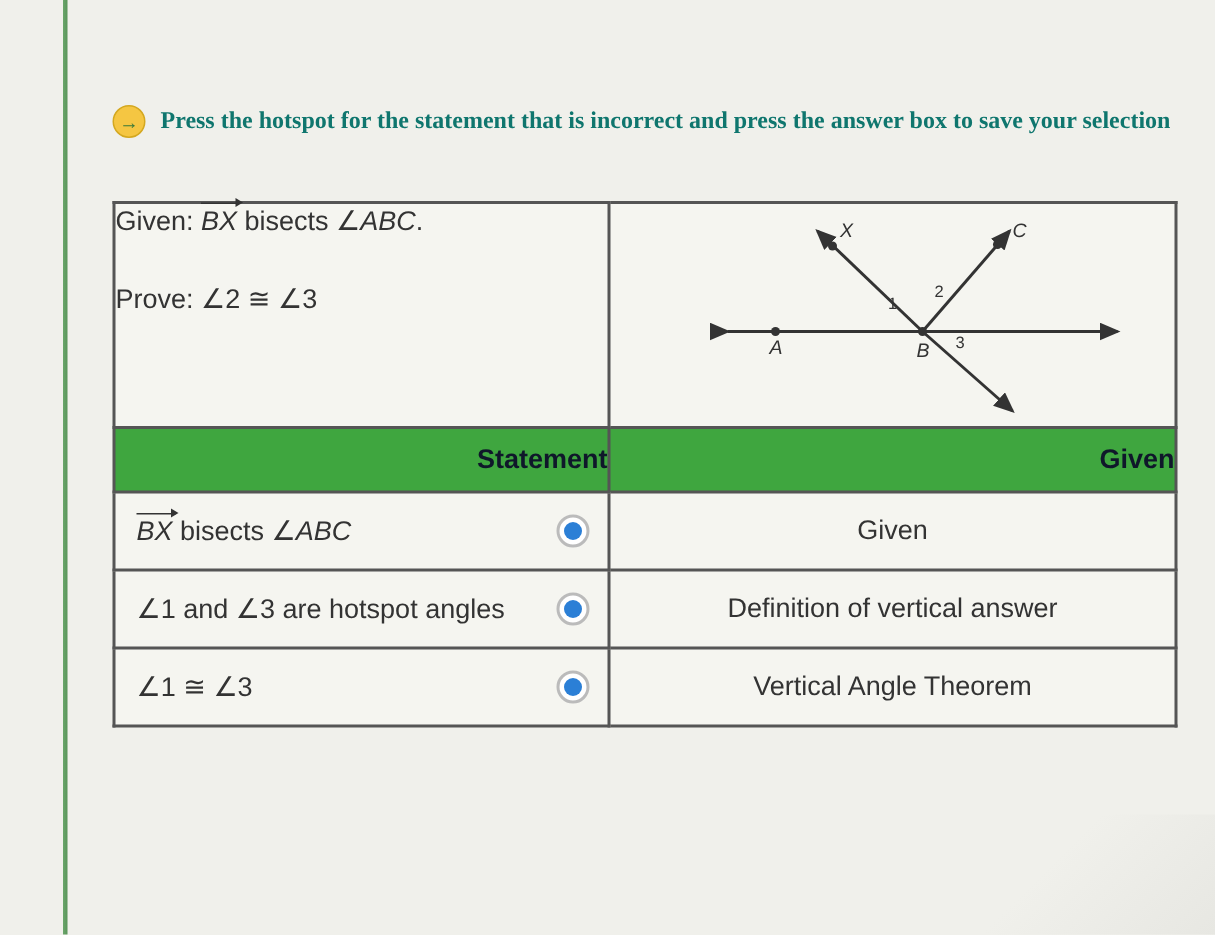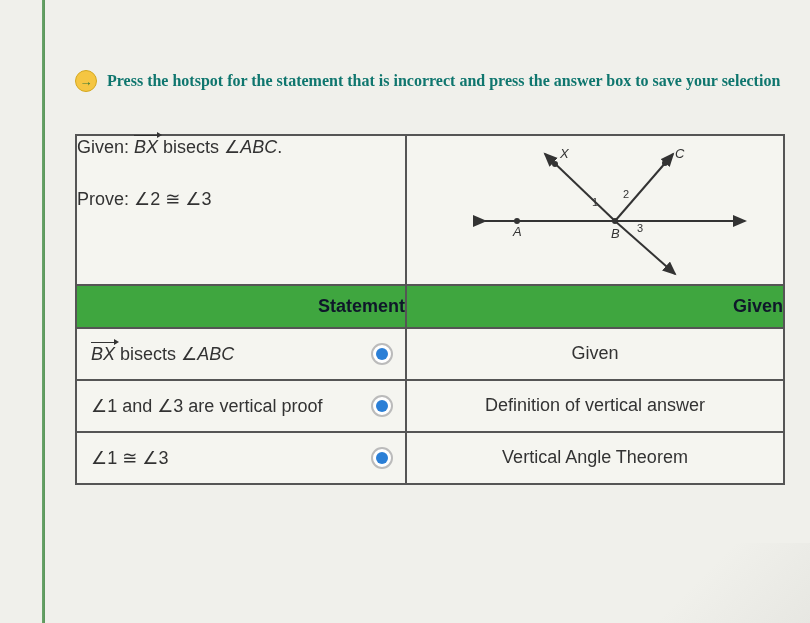--- a/index.html
+++ b/index.html
@@ -232,21 +232,21 @@
         <span class="radio-dot">
               <span class="inner"></span>
             </span>
       </td>
       <td class="reason-cell">Given</td>
     </tr>
 
 
     <tr class="proof-row">
       <td class="statement-cell">
-        <span>∠</span><span>1</span><span> and </span><span>∠</span><span>3</span><span> are vertical proof</span>
+        <span>∠</span><span>1</span><span> and </span><span>∠</span><span>3</span><span> are hotspot angles</span>
         <span class="radio-dot">
               <span class="inner"></span>
             </span>
       </td>
       <td class="reason-cell">Definition of vertical answer</td>
     </tr>
 
     <tr class="proof-row">
       <td class="statement-cell">
         <span>∠</span><span>1</span><span> ≅ </span><span>∠</span><span>3</span>

